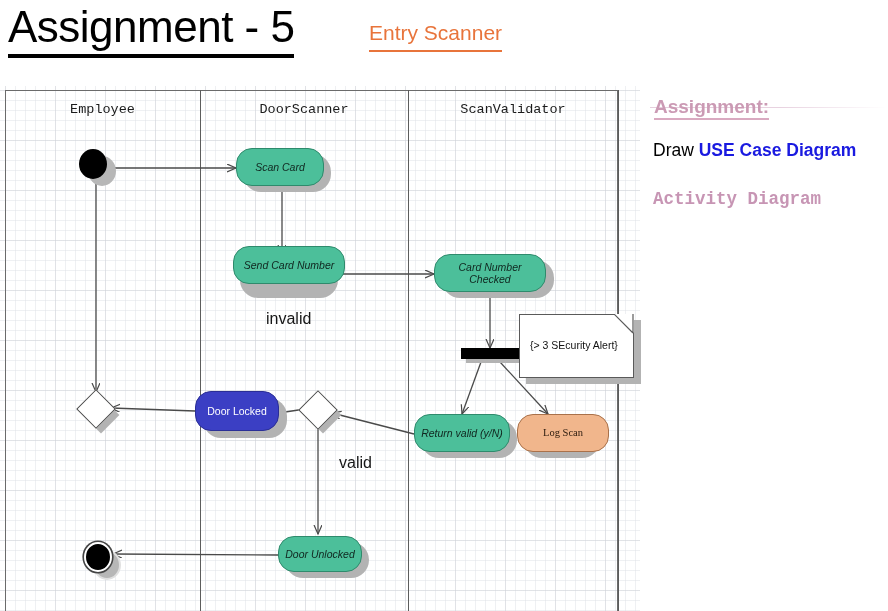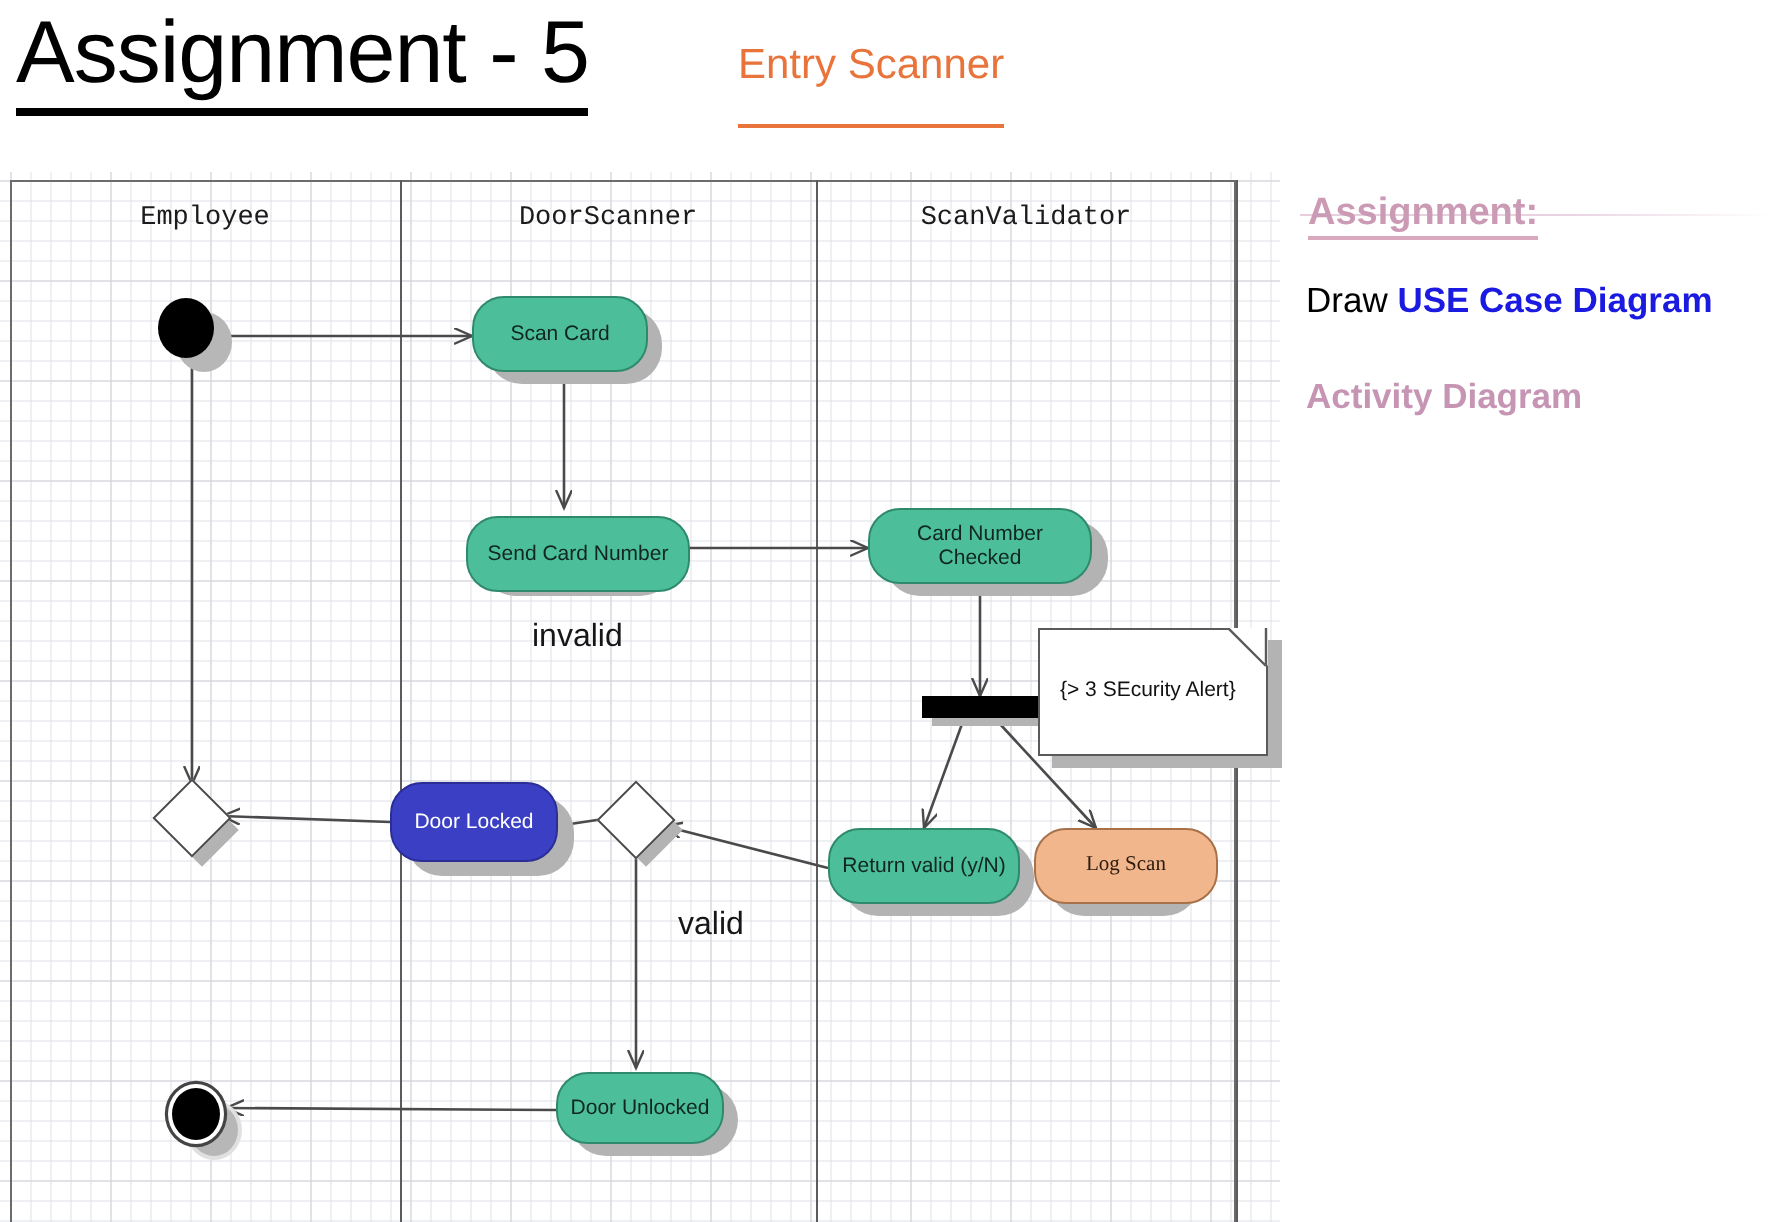--- a/index.html
+++ b/index.html
@@ -20,39 +20,39 @@
     font-family:"Liberation Sans", sans-serif;
     letter-spacing:-0.5px;
     padding-bottom:2px;
     border-bottom:4px solid #000;
     line-height:50px;
   }
   .subtitle{
     position:absolute;left:369px;top:20px;
     font-size:21px;color:#e8743b;
     border-bottom:2px solid #e8743b;
-    line-height:26px;padding-bottom:16px;
+    line-height:26px;padding-bottom:4px;
   }
 
   
   .rpanel{position:absolute;left:640px;top:86px;width:248px;height:140px;}
   .rp-head-wrap{position:absolute;left:10px;top:10px;width:236px;height:24px;}
   .rp-head{
     position:absolute;left:4px;top:0px;
     font-size:19px;font-weight:bold;color:#cb9ab4;
     border-bottom:2px solid #d9a9c0;
     line-height:22px;
   }
   .rp-rule{
     position:absolute;left:0px;top:11px;width:236px;height:1px;
     background:linear-gradient(to right,#e6cedd 0%,#e8d2e0 55%,#ffffff 100%);
   }
   .rp-body{position:absolute;left:13px;top:52px;width:240px;font-size:17.5px;line-height:24px;color:#000;}
   .rp-body .b-blue{color:#1a1ae0;font-weight:bold;}
-  .rp-body .b-pink{color:#c795b4;font-weight:bold;}
+  .rp-body .b-pink{color:#c795b4;font-weight:bold;font-family:Liberation Mono, monospace;}
 
   
   .canvas{
     position:absolute;left:0px;top:86px;width:640px;height:525px;
     background-color:#ffffff;
     background-image:
       linear-gradient(to right, rgba(205,208,214,.42) 1px, transparent 1px),
       linear-gradient(to bottom, rgba(205,208,214,.42) 1px, transparent 1px),
       linear-gradient(to right, rgba(225,228,233,.55) 1px, transparent 1px),
       linear-gradient(to bottom, rgba(225,228,233,.55) 1px, transparent 1px);
@@ -76,21 +76,21 @@
 
   
   .node{
     position:absolute;box-sizing:border-box;
     border-radius:16px;
     display:flex;align-items:center;justify-content:center;
     font-size:10.5px;color:#14201b;text-align:center;
     line-height:12px;padding:0 5px;
     z-index:6;
   }
-  .node.green{background:#4cbf9a;border:1.3px solid #2f8a6c;color:#10261f;}
+  .node.green{background:#4cbf9a;border:1.3px solid #2f8a6c;color:#10261f;font-style:italic;}
   .node.blue{background:#3b3fc4;border:1.3px solid #2a2e96;color:#ffffff;}
   .node.peach{background:#f1b68c;border:1.3px solid #a9714a;color:#2b1a0d;}
   .nshadow{position:absolute;background:#b3b3b3;border-radius:18px;z-index:5;}
 
   .startnode{position:absolute;width:28px;height:30px;border-radius:50%;background:#000;z-index:7;}
   .startshadow{position:absolute;width:28px;height:30px;border-radius:50%;background:#b7b7b7;z-index:6;}
   .endnode{position:absolute;width:28px;height:30px;border-radius:50%;background:#000;border:2.5px solid #ffffff;box-shadow:0 0 0 1.6px #444;z-index:7;box-sizing:border-box;}
   .endshadow{position:absolute;width:28px;height:30px;border-radius:50%;background:#b7b7b7;border:2px solid #e0e0e0;box-sizing:border-box;z-index:6;}
 
   .diamond{position:absolute;width:26px;height:26px;background:#ffffff;border:1.3px solid #4a4a4a;transform:rotate(45deg);z-index:7;}
@@ -183,21 +183,21 @@
       </g>
     </svg>
 
     <div class="startshadow" style="left:88px;top:70px;"></div>
     <div class="startnode" style="left:79px;top:63px;"></div>
 
     <div class="nshadow" style="left:243px;top:68px;width:88px;height:38px;"></div>
     <div class="node green" style="left:236px;top:62px;width:88px;height:38px;">Scan Card</div>
 
     <div class="nshadow" style="left:240px;top:174px;width:98px;height:38px;"></div>
-    <div class="node green" style="left:233px;top:172px;width:112px;height:38px;">Send Card Number</div>
+    <div class="node green" style="left:233px;top:160px;width:112px;height:38px;">Send Card Number</div>
 
     <div class="nshadow" style="left:442px;top:174px;width:112px;height:38px;"></div>
     <div class="node green" style="left:434px;top:168px;width:112px;height:38px;">Card Number Checked</div>
 
     <div class="forkshadow" style="left:466px;top:266px;width:58px;"></div>
     <div class="forkbar" style="left:461px;top:262px;width:58px;"></div>
 
     <div class="noteshadow" style="left:526px;top:234px;width:115px;height:64px;"></div>
     <div class="note" style="left:519px;top:228px;width:115px;height:64px;padding-left:16px;">
       <div class="fold"></div>

